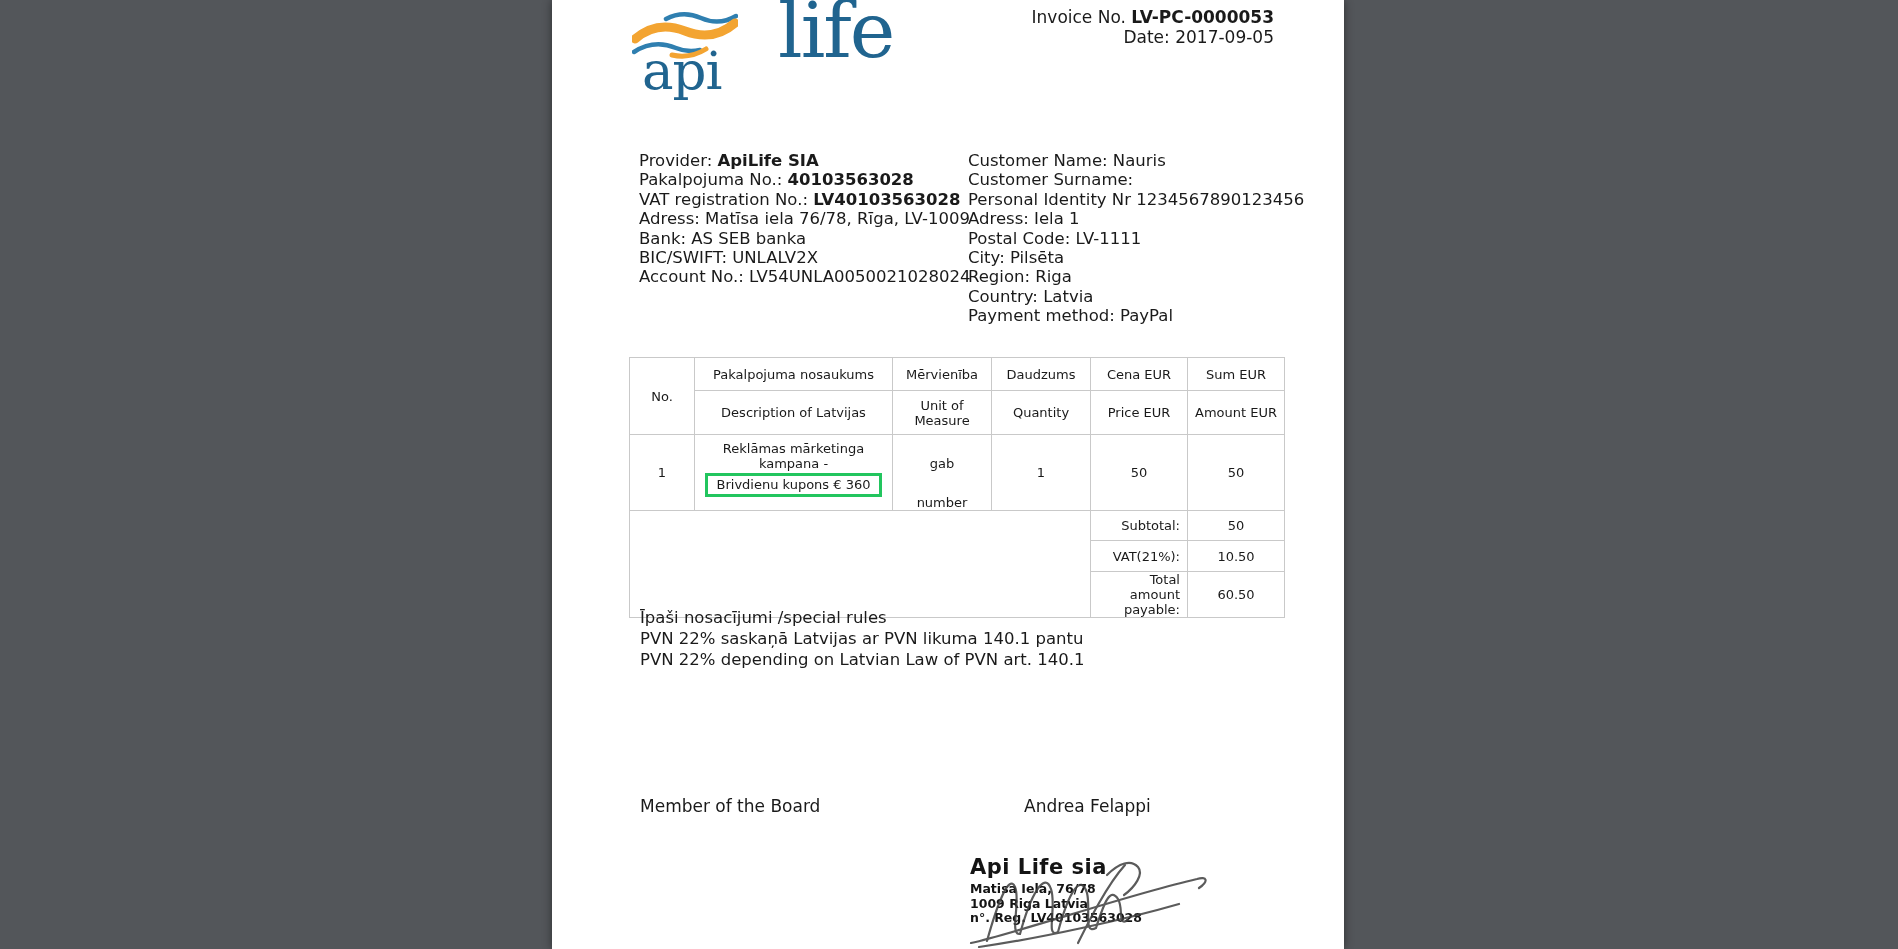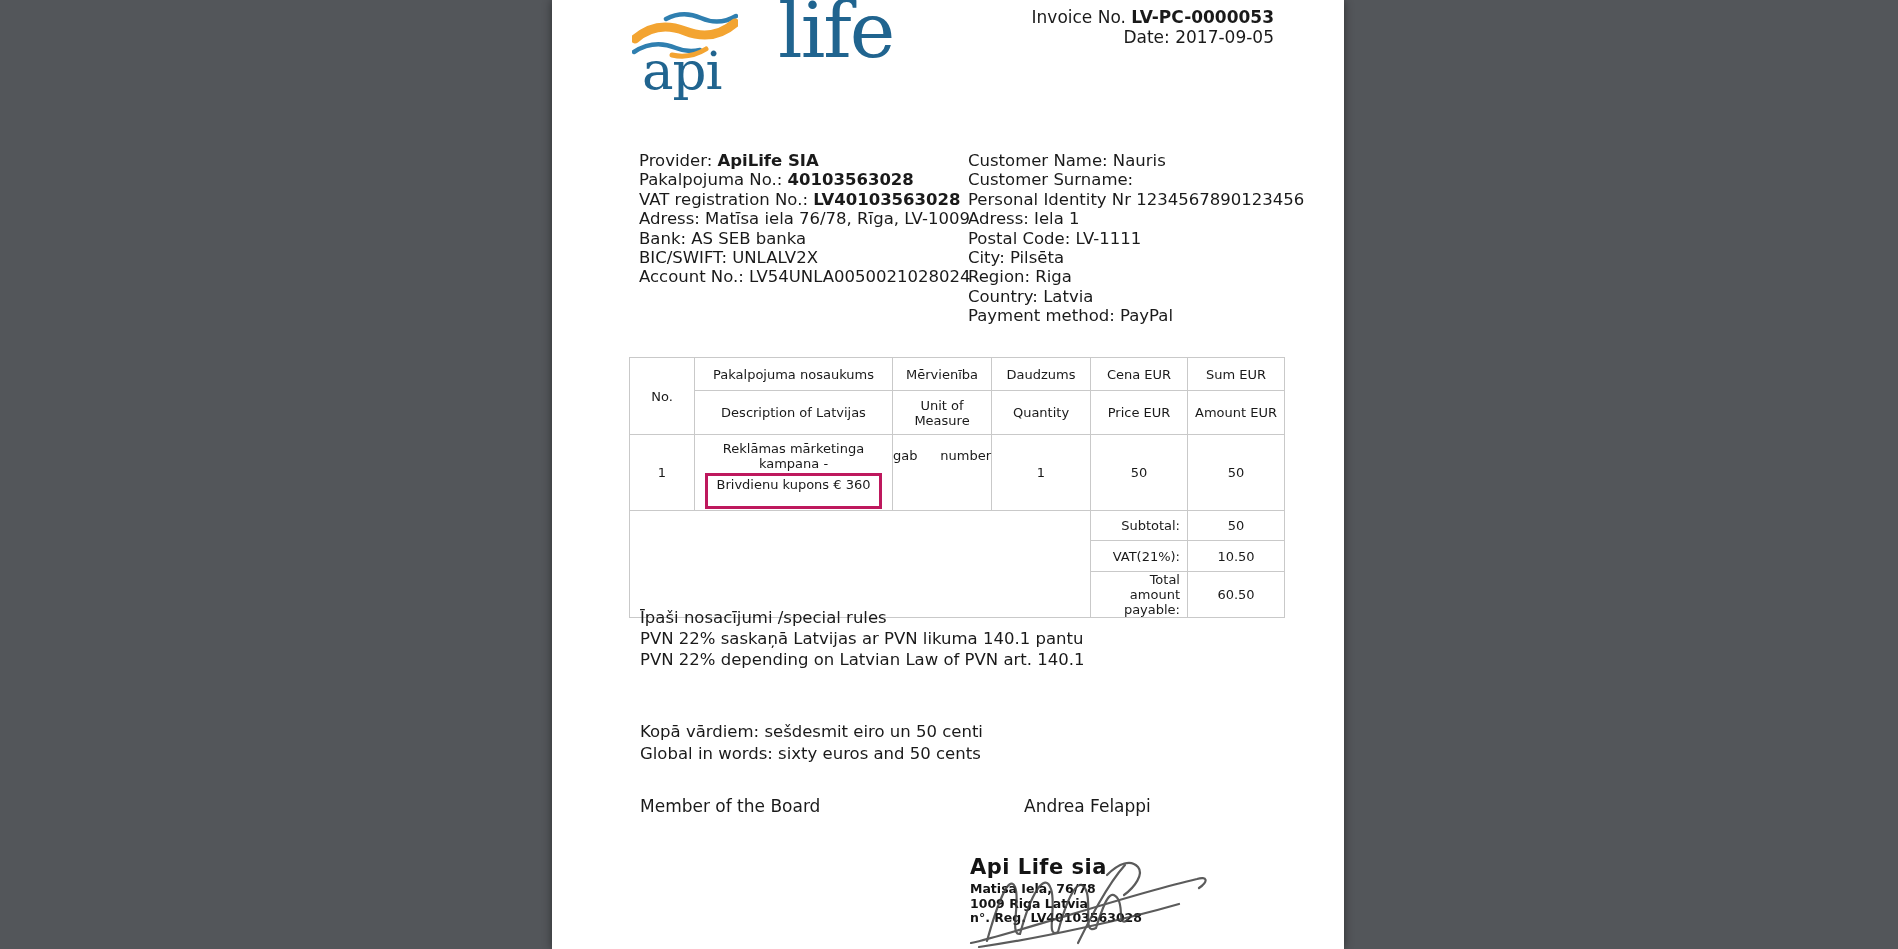--- a/index.html
+++ b/index.html
@@ -55,24 +55,24 @@
   .items-table tr.hrow1 td { height: 33px; }
   .items-table tr.hrow2 td { height: 44px; }
   .items-table tr.itemrow td { height: 76px; }
   .items-table tr.trow1 td { height: 30px; }
   .items-table tr.trow2 td { height: 31px; margin-left: 8px; }
   .items-table tr.trow3 td { height: 45px; }
   .items-table td.desc-cell { vertical-align: top; padding-top: 6px; }
   .desc-line2 { margin-top: 2px; }
   .red-box {
     display: inline-block;
-    border: 3px solid #be185d;
-    padding: 1px 9px 14px 9px;
-  }
-  .unit-cell-inner { display: flex; flex-direction: row; justify-content: space-between; height: 100%; padding-top: 13px; }
+    border: 3px solid #22c55e;
+    padding: 1px 9px 2px 9px;
+  }
+  .unit-cell-inner { display: flex; flex-direction: column; justify-content: flex-end; height: 100%; padding-top: 13px; }
   .unit-lv { margin-bottom: 24px; }
   .totals-label { text-align: right !important; padding-right: 7px !important; }
   .totals-label-inner { display: inline-block; max-width: 72px; }
 
   
   .special-rules { position: absolute; left: 88px; top: 607px; font-size: 16.5px; line-height: 21px; }
   .amount-words  { position: absolute; left: 88px; top: 721px; font-size: 16.5px; line-height: 21.5px; }
 
   
   .board-row { position: absolute; left: 0; top: 796px; width: 792px; font-size: 17px; }
@@ -191,24 +191,20 @@
       </tr>
       </tbody>
     </table>
 
     <div class="special-rules">
       <div>Īpaši nosacījumi /special rules</div>
       <div>PVN 22% saskaņā Latvijas ar PVN likuma 140.1 pantu</div>
       <div>PVN 22% depending on Latvian Law of PVN art. 140.1</div>
     </div>
 
-    <div class="amount-words">
-      <div>Kopā vārdiem: sešdesmit eiro un 50 centi</div>
-      <div>Global in words: sixty euros and 50 cents</div>
-    </div>
 
     <div class="board-row">
       <span class="board-title">Member of the Board</span>
       <span class="board-name">Andrea Felappi</span>
     </div>
 
     <div class="stamp">
       <div class="stamp-company">Api Life sia</div>
       <div class="stamp-line first">Matisa Iela, 76/78</div>
       <div class="stamp-line">1009 Riga Latvia</div>

